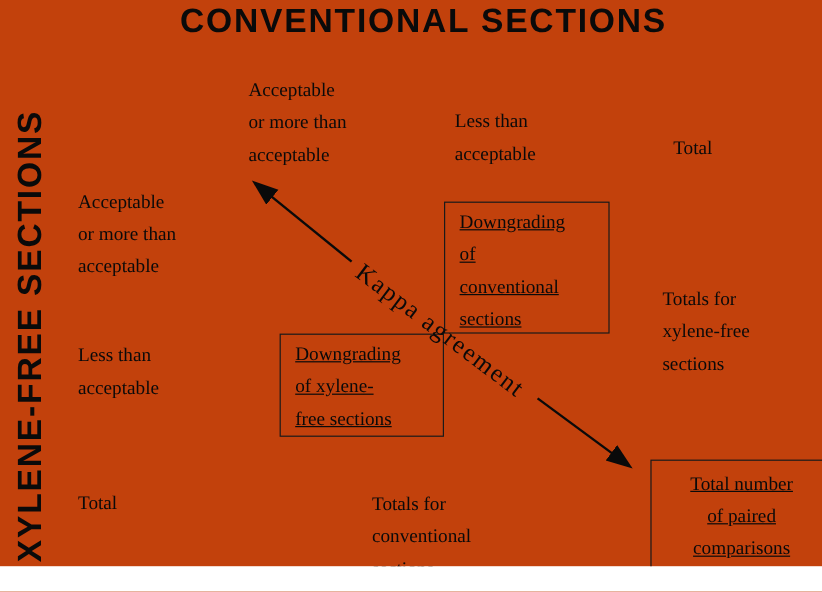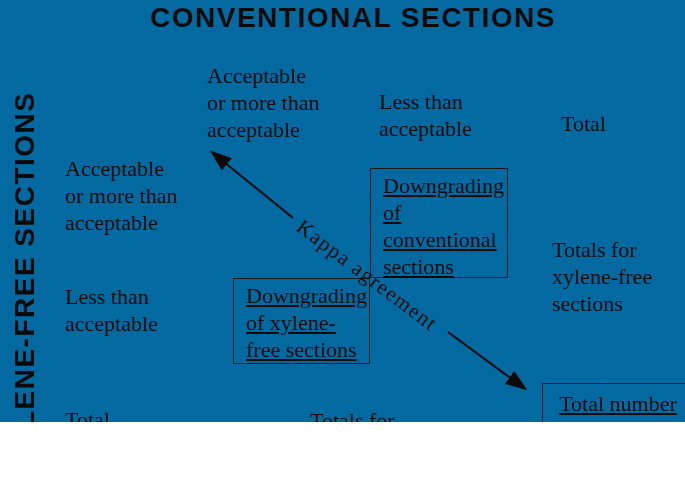--- a/index.html
+++ b/index.html
@@ -1,26 +1,26 @@
 <!DOCTYPE html>
 <html><head>
 <meta charset="utf-8">
 <style>
   html,body{margin:0;padding:0;background:#fff;}
   #canvas{
     position:relative;
-    width:685px;height:422px;
-    background:#0369a1;
+    width:685px;height:472px;
+    background:#c2410c;
     overflow:hidden;
     font-family:"Liberation Serif", serif;
     color:#0a0a0a;
   }
   .abs{position:absolute;}
   .serif-text{
-    font-size:22px;
+    font-size:16px;
     line-height:27px;
     white-space:pre-line;
   }
   .title{
     font-family:"Liberation Sans", sans-serif;
     font-weight:bold;
     font-size:28px;
     letter-spacing:1.5px;
     white-space:nowrap;
   }

